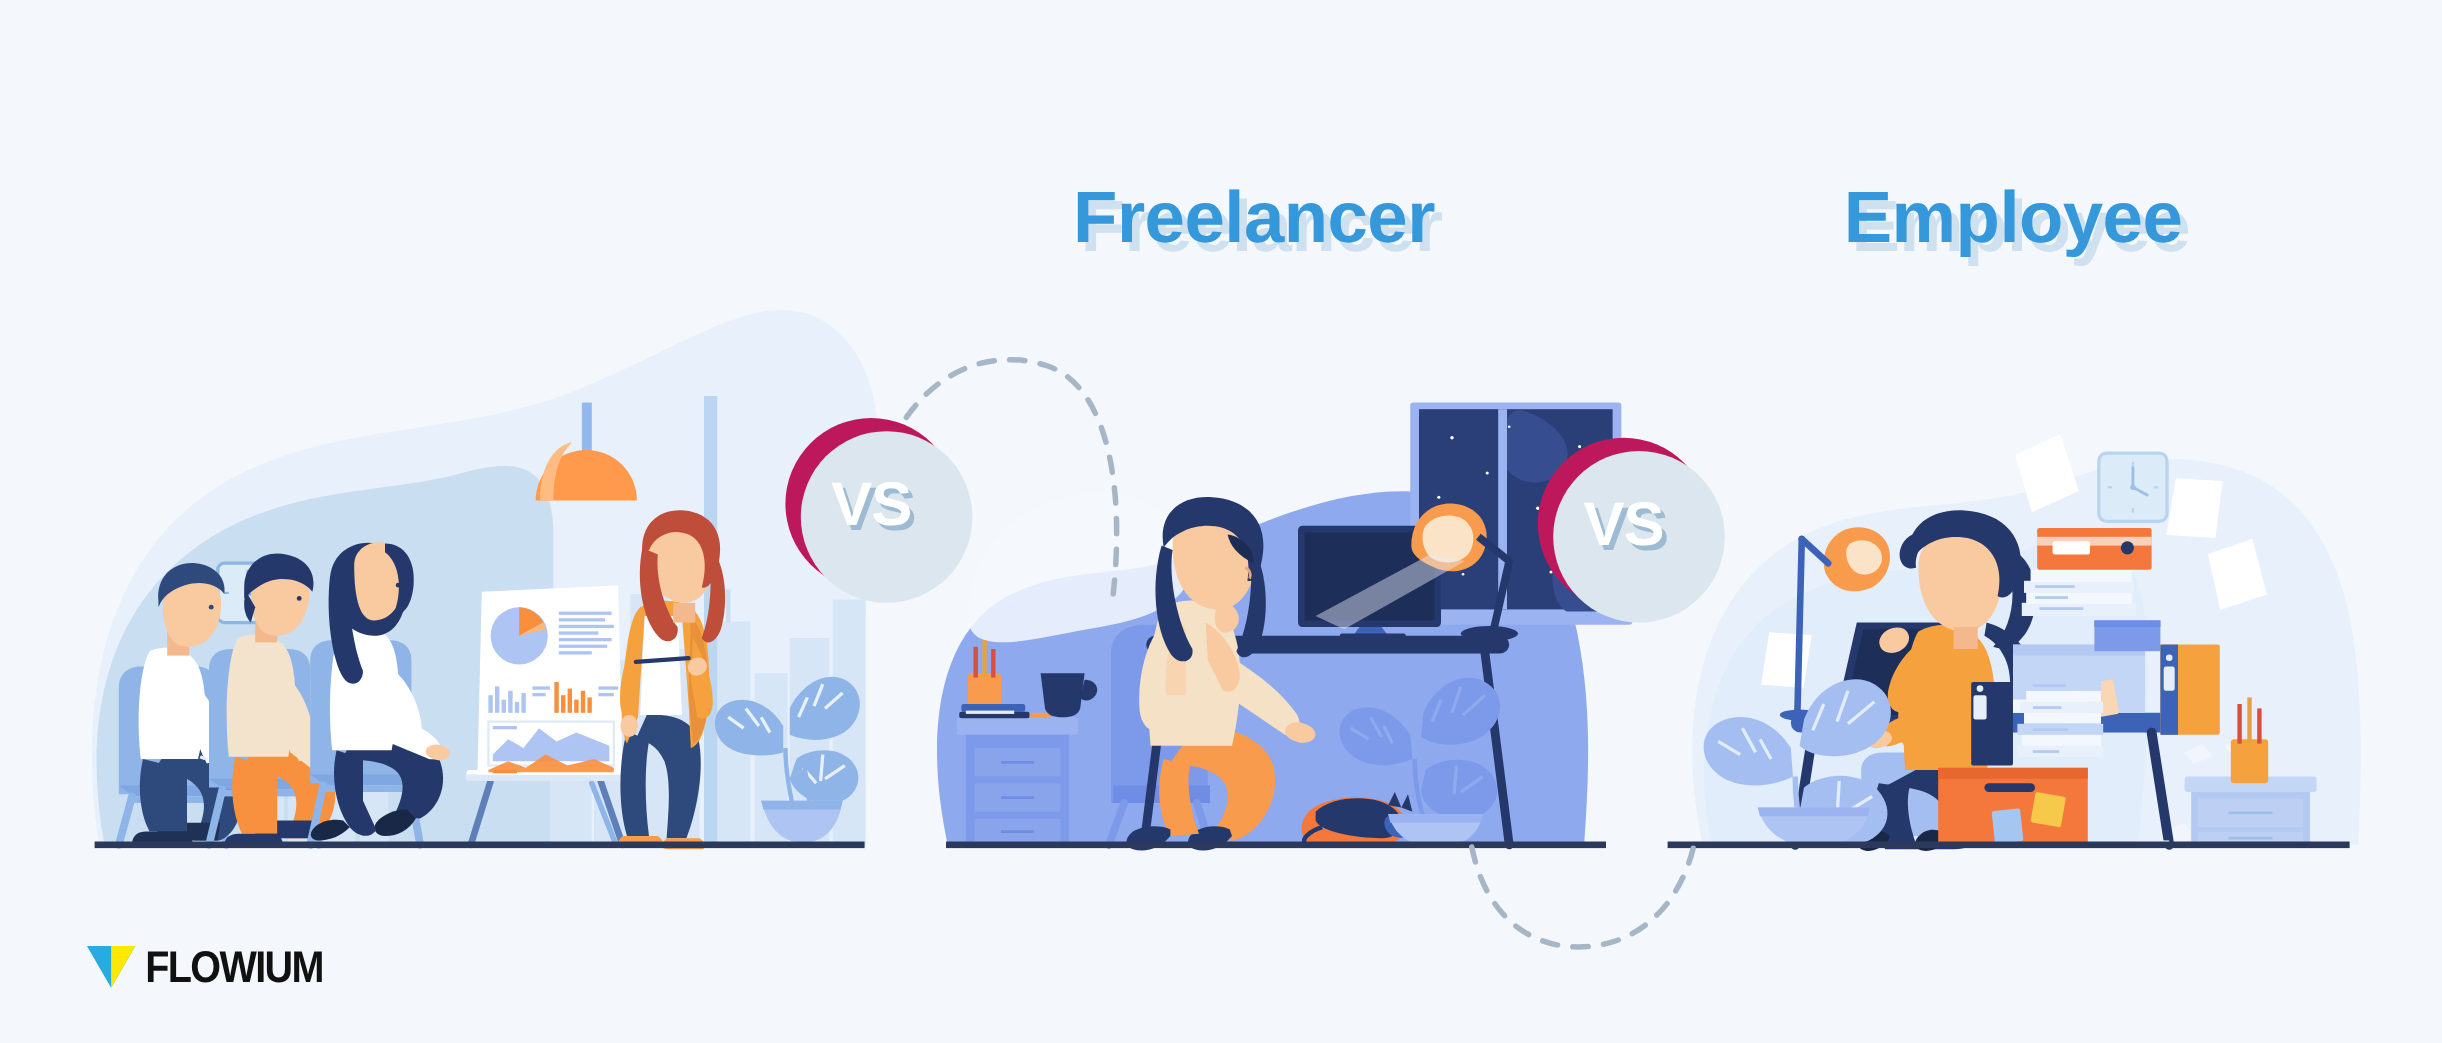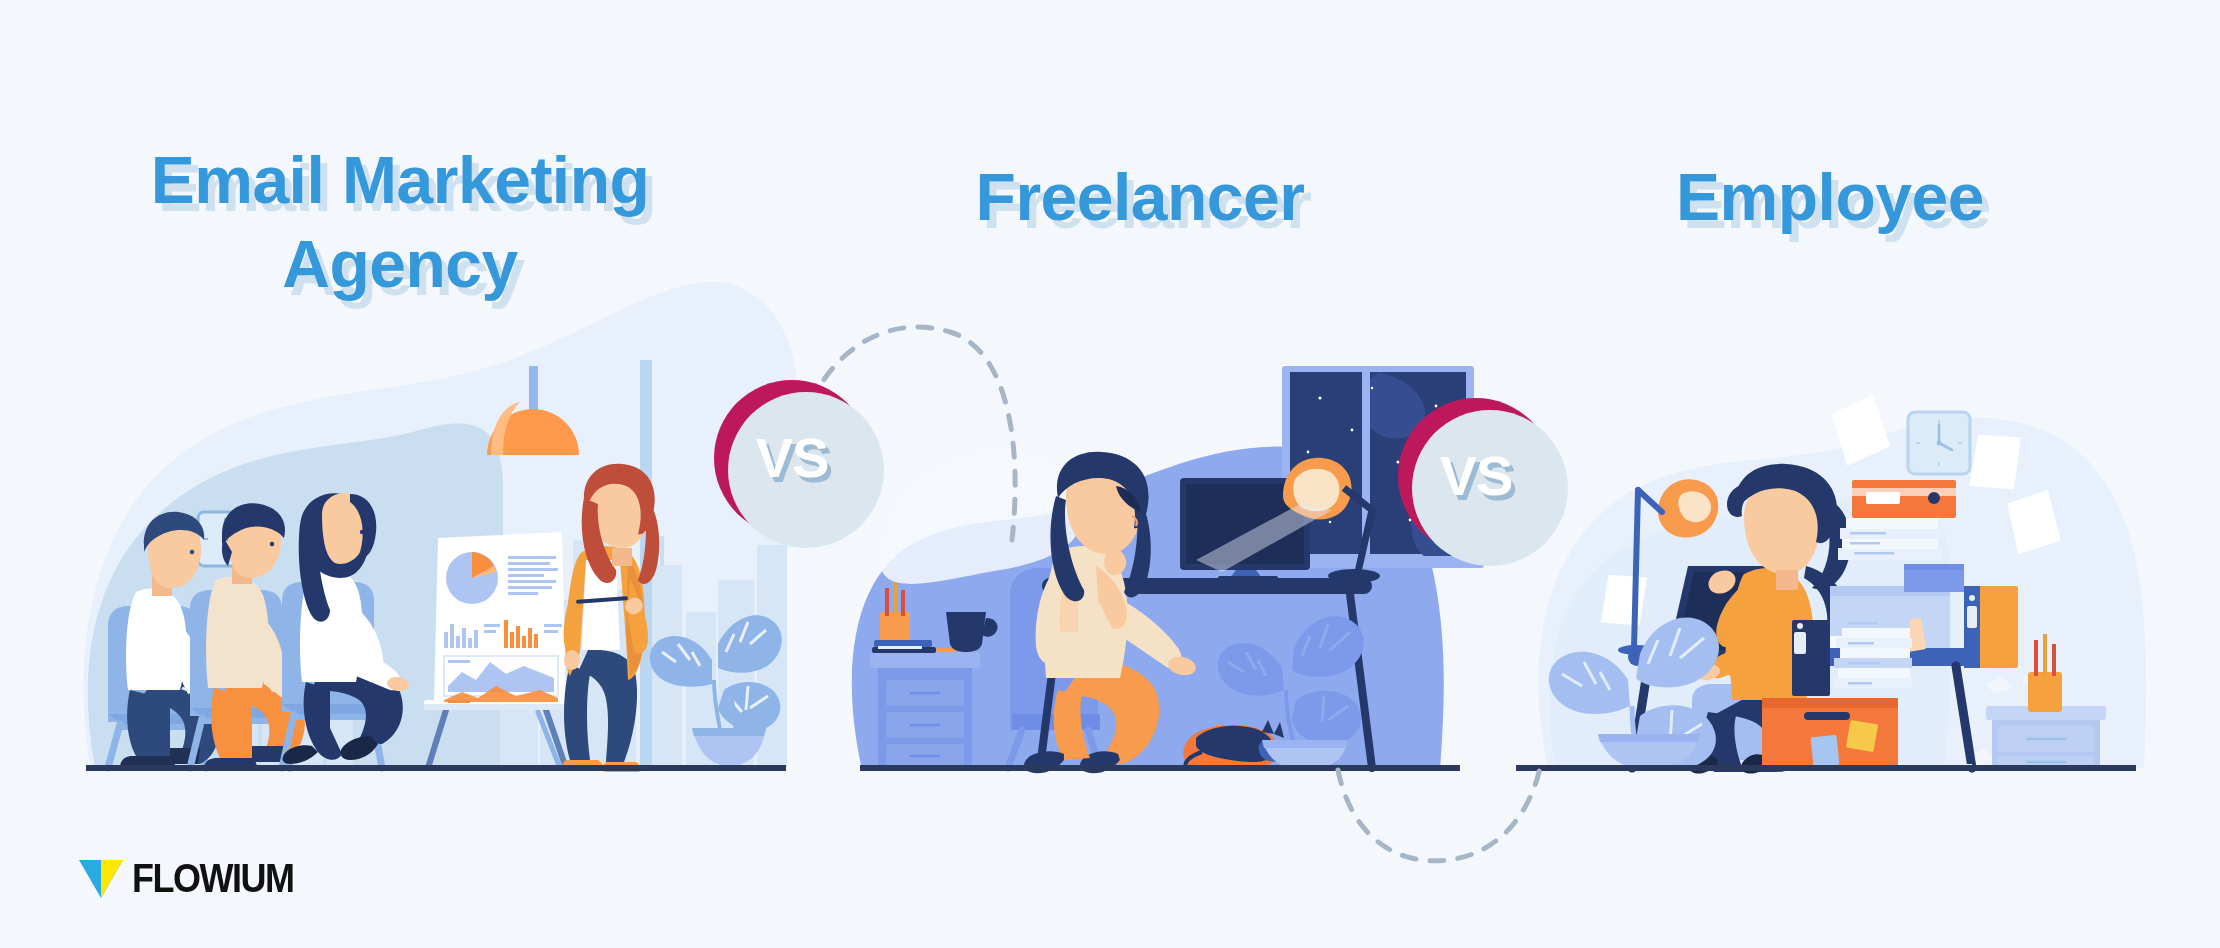--- a/index.html
+++ b/index.html
@@ -641,22 +641,20 @@
         <path d="M1598 734 L1700 734 L1698 742 L1600 742 Z" fill="#9BB3F0"></path>
       </g>
 
       <rect x="1516" y="765" width="620" height="6" fill="#2B3A5C"></rect>
     </g>
 
     <path d="M790 485 C800 360 880 310 950 332 C1010 350 1022 450 1012 540" fill="none" stroke="#A7B6C6" stroke-width="5" stroke-dasharray="14 14" stroke-linecap="round"></path>
     <path d="M1338 770 C1352 840 1400 866 1448 860 C1500 854 1530 812 1540 768" fill="none" stroke="#A7B6C6" stroke-width="5" stroke-dasharray="14 14" stroke-linecap="round"></path>
   </svg>
 
-  <div class="title" id="title-agency">Email Marketing
-Agency</div>
 
   <div class="title" id="title-freelancer">Freelancer</div>
 
   <div class="title" id="title-employee">Employee</div>
 
   <div class="vs-badge" id="vs-badge-1">
     <span class="vs-text">VS</span>
   </div>
   <div class="vs-badge" id="vs-badge-2">
     <span class="vs-text">VS</span>

